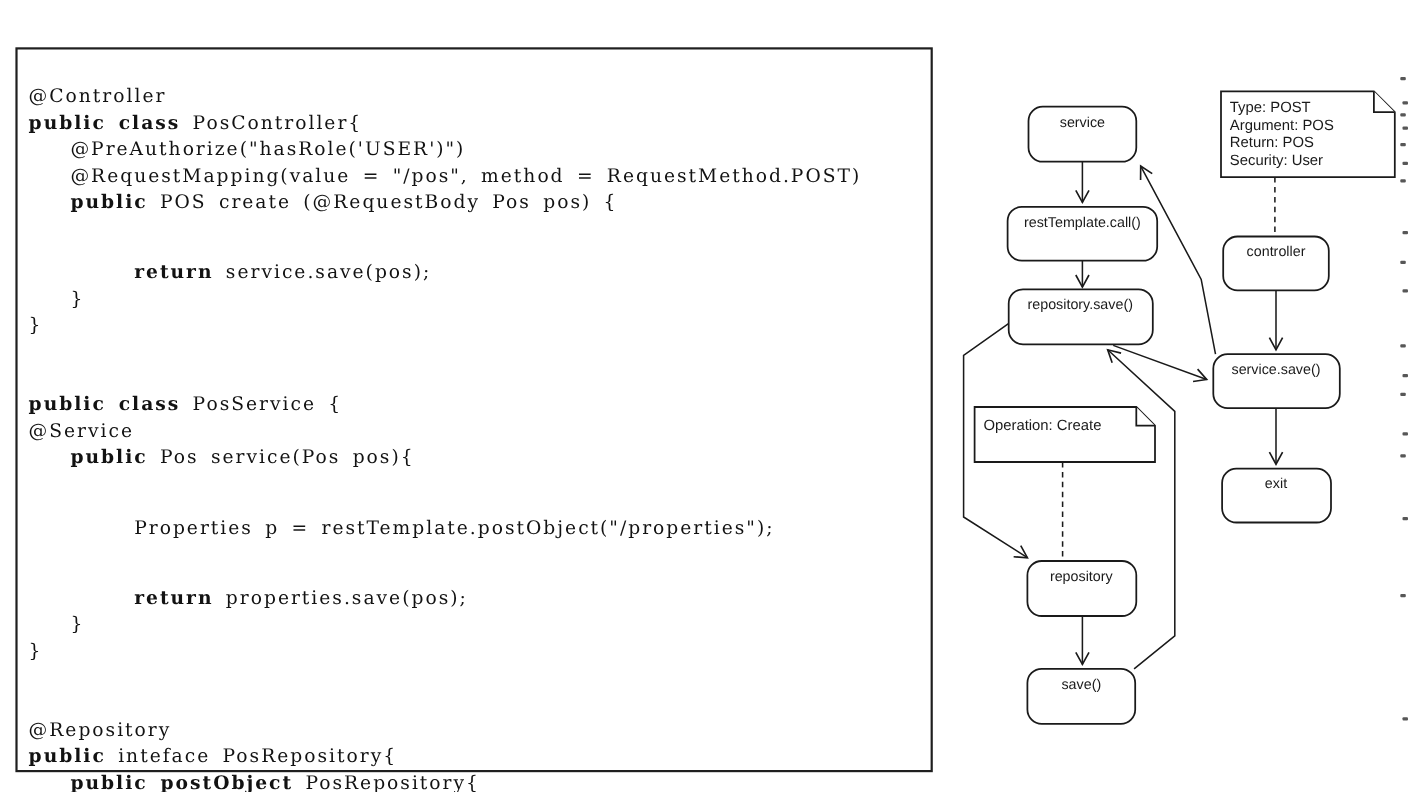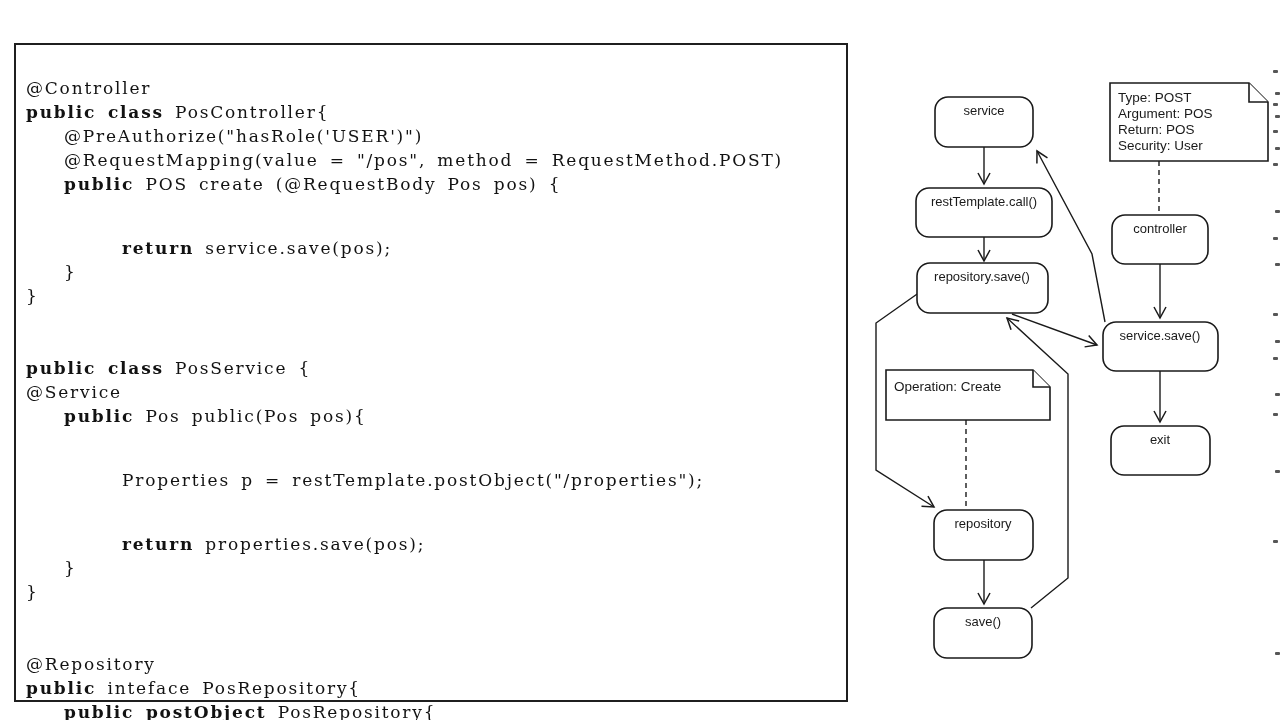--- a/index.html
+++ b/index.html
@@ -50,21 +50,21 @@
         <div class="code-line ind-1"><span>@PreAuthorize("hasRole('USER')")</span></div>
         <div class="code-line ind-1"><span>@RequestMapping(value = "/pos", method = RequestMethod.POST)</span></div>
         <div class="code-line ind-1"><span class="kw">public</span><span> POS create (@RequestBody Pos pos) {</span></div>
         <div class="code-line ind-2"><span class="kw">return</span><span> service.save(pos);</span></div>
         <div class="code-line ind-1"><span>}</span></div>
         <div class="code-line ind-0"><span>}</span></div>
         <div class="code-line ind-0">&nbsp;</div>
         <div class="code-line ind-0">&nbsp;</div>
         <div class="code-line ind-0"><span class="kw">public class</span><span> PosService {</span></div>
         <div class="code-line ind-0"><span>@Service</span></div>
-        <div class="code-line ind-1"><span class="kw">public</span><span> Pos public(Pos pos){</span></div>
+        <div class="code-line ind-1"><span class="kw">public</span><span> Pos service(Pos pos){</span></div>
         <div class="code-line ind-2"><span>Properties p = restTemplate.postObject("/properties");</span></div>
         <div class="code-line ind-2"><span class="kw">return</span><span> properties.save(pos);</span></div>
         <div class="code-line ind-1"><span>}</span></div>
         <div class="code-line ind-0"><span>}</span></div>
         <div class="code-line ind-0">&nbsp;</div>
         <div class="code-line ind-0">&nbsp;</div>
         <div class="code-line ind-0"><span>@Repository</span></div>
         <div class="code-line ind-0"><span class="kw">public</span><span> inteface PosRepository{</span></div>
         <div class="code-line ind-1"><span class="kw">public postObject</span><span> PosRepository{</span></div>
         <div class="code-line ind-2"><span>Pos save(Pos pos)</span></div>

